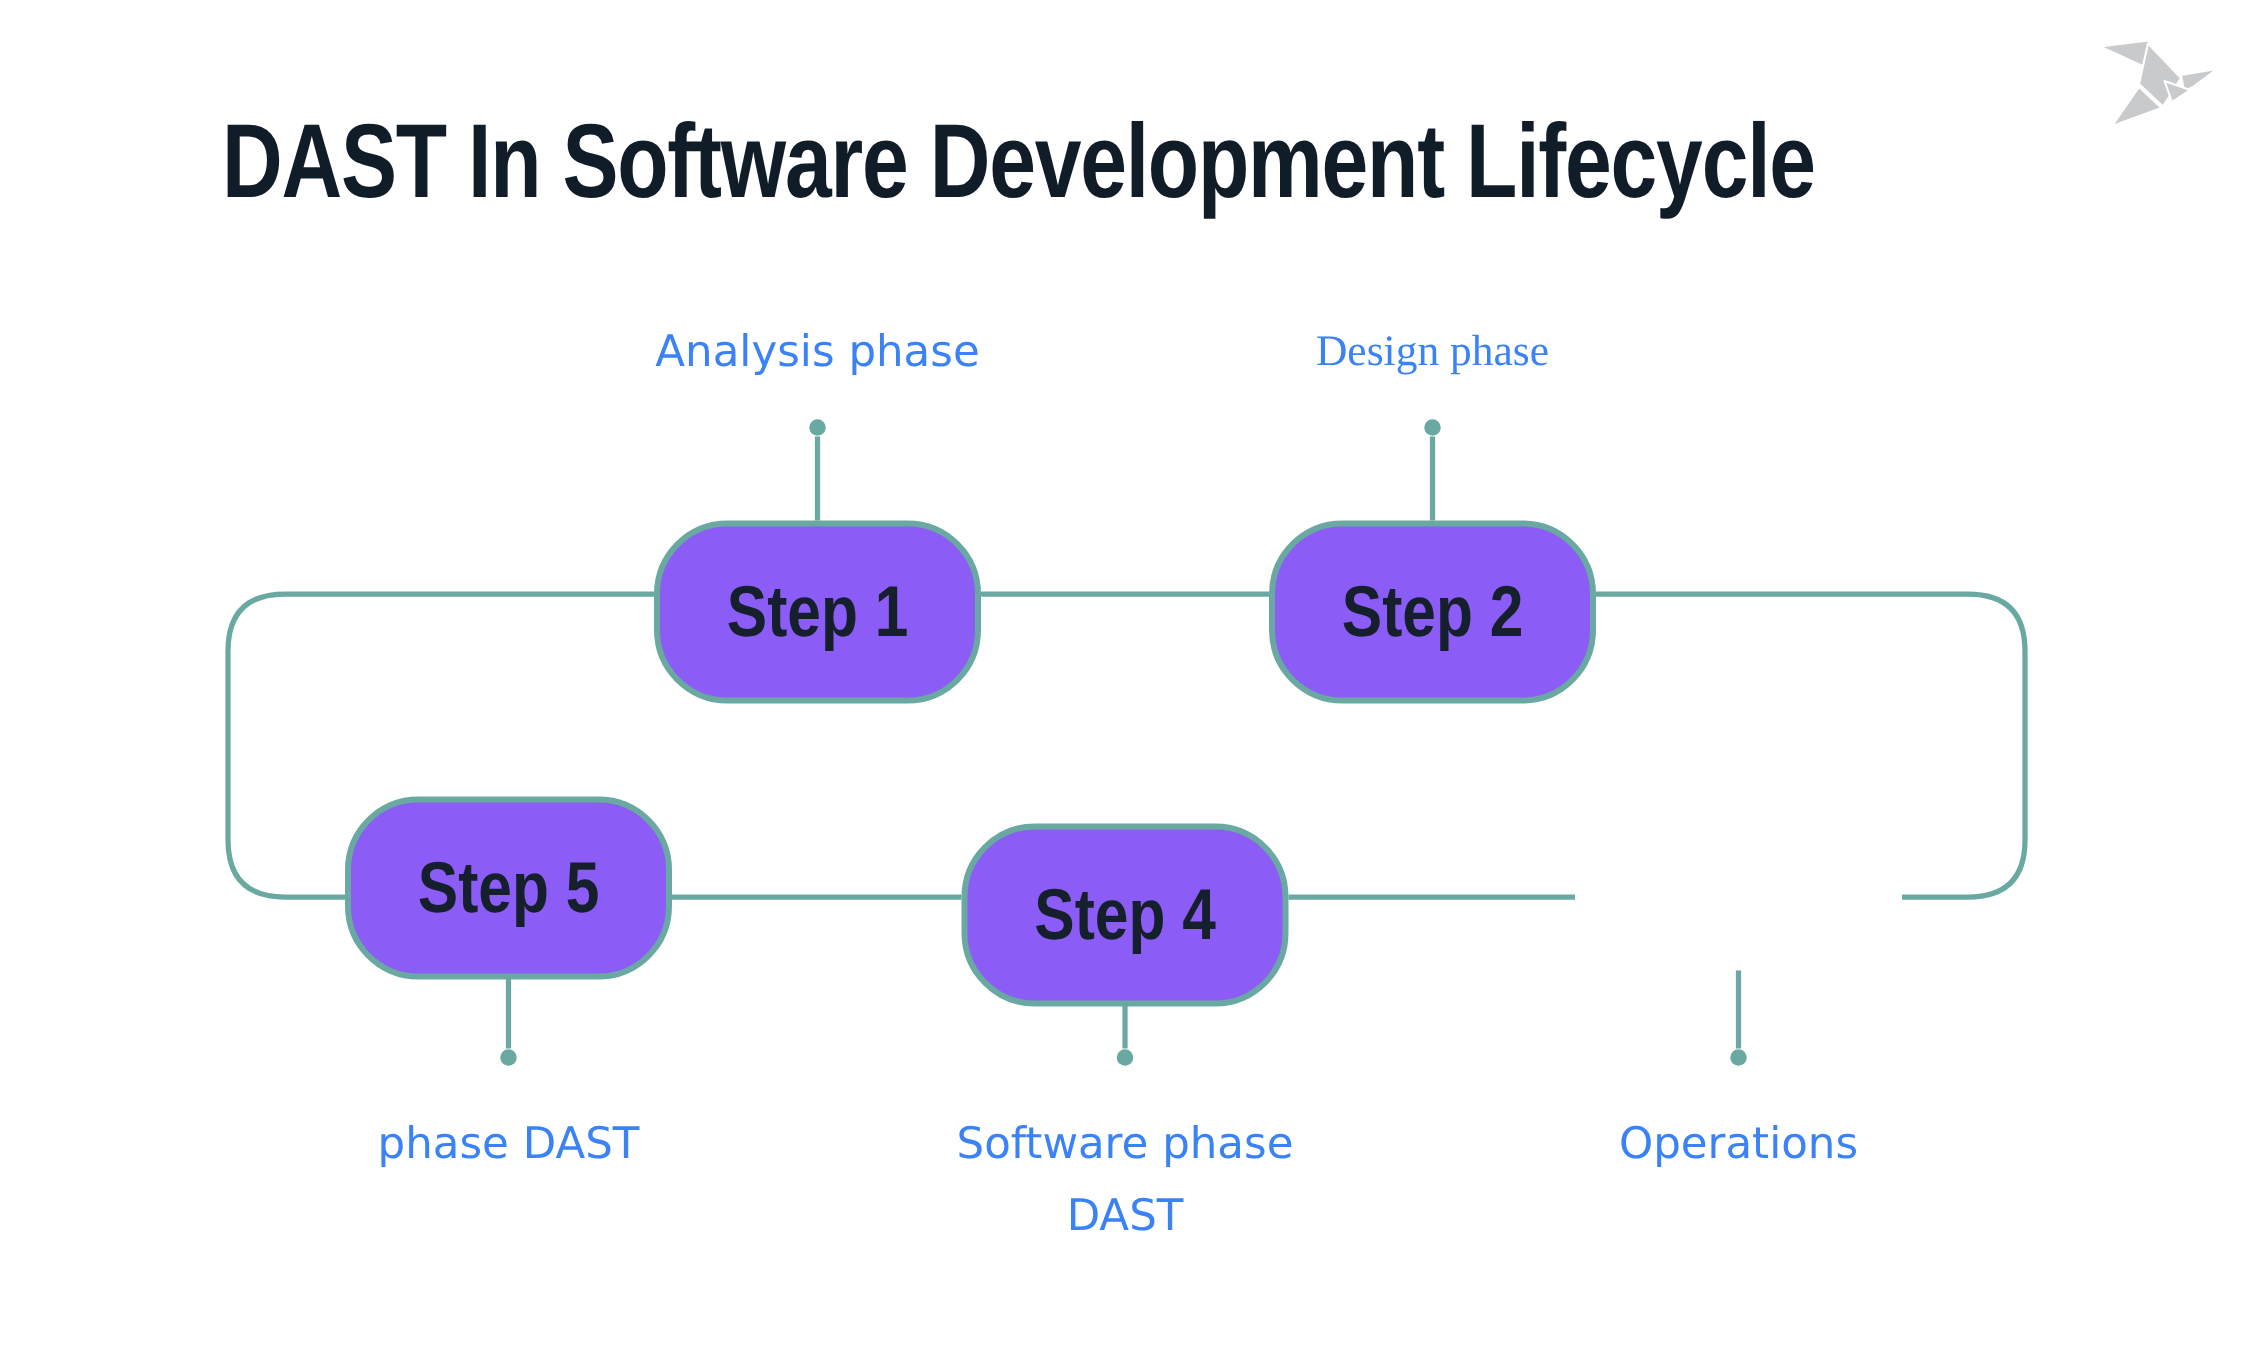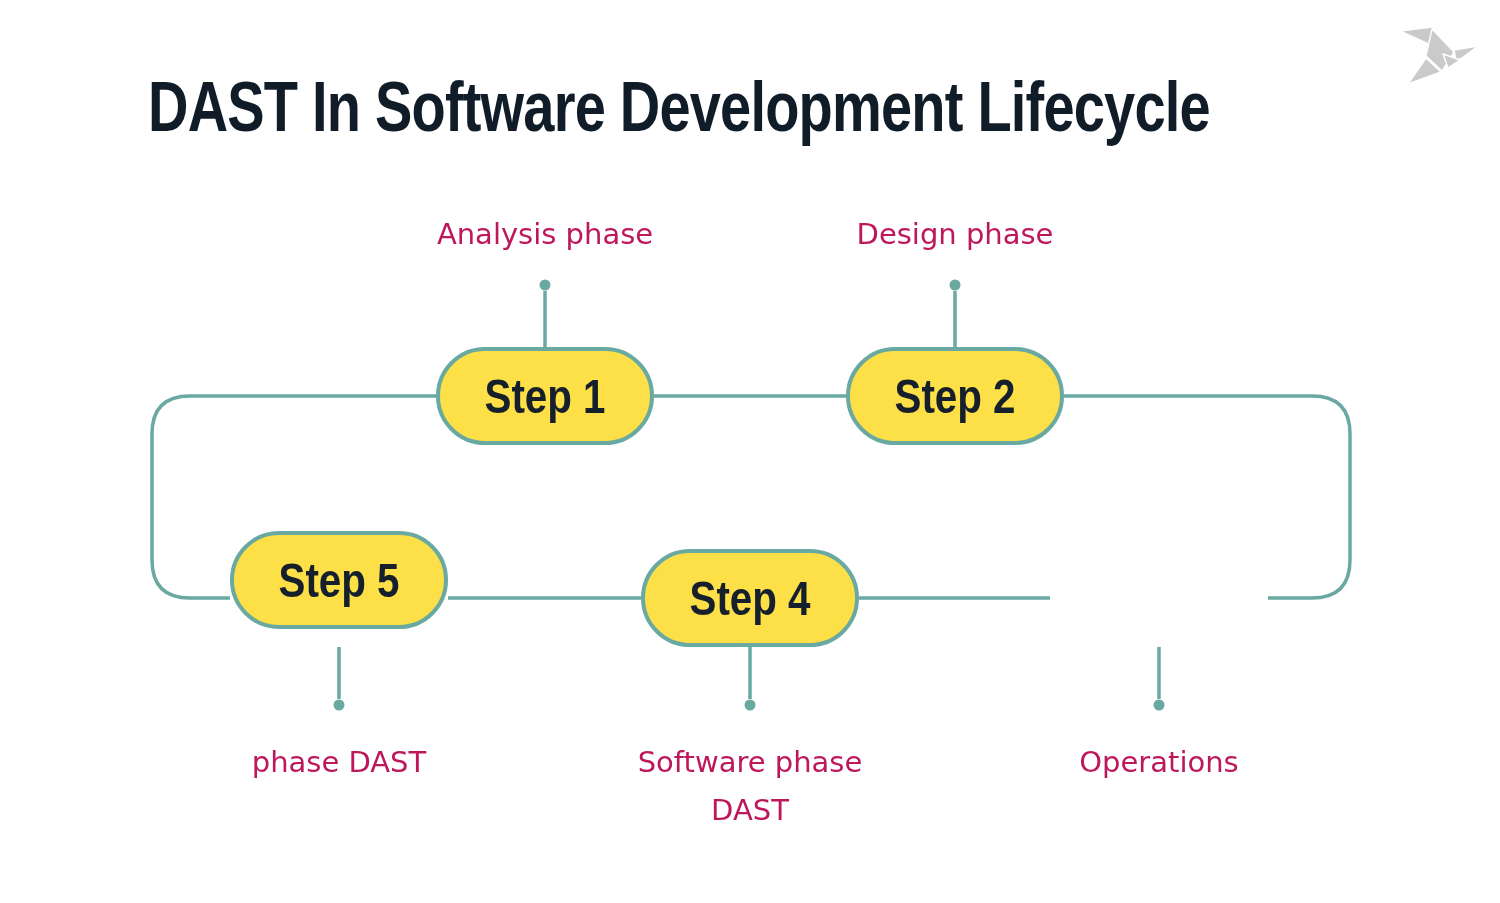--- a/index.html
+++ b/index.html
@@ -40,23 +40,23 @@
   .logo {
     position: absolute;
     left: 1392px;
     top: 18px;
     width: 90px;
     height: 74px;
   }
   .pill {
     position: absolute;
     width: 218px;
-    height: 98px;
+    height: 122px;
     box-sizing: border-box;
-    background: #fde047;
+    background: #8b5cf6;
     border: 4px solid #69a9a2;
     border-radius: 49px;
     display: flex;
     align-items: center;
     justify-content: center;
   }
   .pill-text {
     font-family: "Liberation Sans", sans-serif;
     font-weight: 700;
     font-size: 48px;
@@ -71,26 +71,26 @@
   .pill.s4 { left: 641px; top: 549px; }
   .pill.s3 { left: 1050px; top: 549px; }
 
   .phase-label {
     position: absolute;
     width: 320px;
     text-align: center;
     font-family: "DejaVu Sans", sans-serif;
     font-size: 29px;
     line-height: 48px;
-    color: #be185d;
+    color: #3b82f6;
   }
   .phase-label span { display: block; }
   .phase-label.top    { line-height: 40px; }
   .label-s1 { left: 385px;  top: 214px; }
-  .label-s2 { left: 795px;  top: 214px; }
+  .label-s2 { left: 795px;  top: 214px; font-family: Liberation Serif, serif; }
   .label-s5 { left: 179px;  top: 738px; }
   .label-s4 { left: 590px;  top: 738px; }
   .label-s3 { left: 999px;  top: 738px; }
 </style>
 </head>
 <body>
 
 <div class="canvas">
 
   <svg class="connector-layer" viewBox="0 0 1500 903" xmlns="http://www.w3.org/2000/svg">

